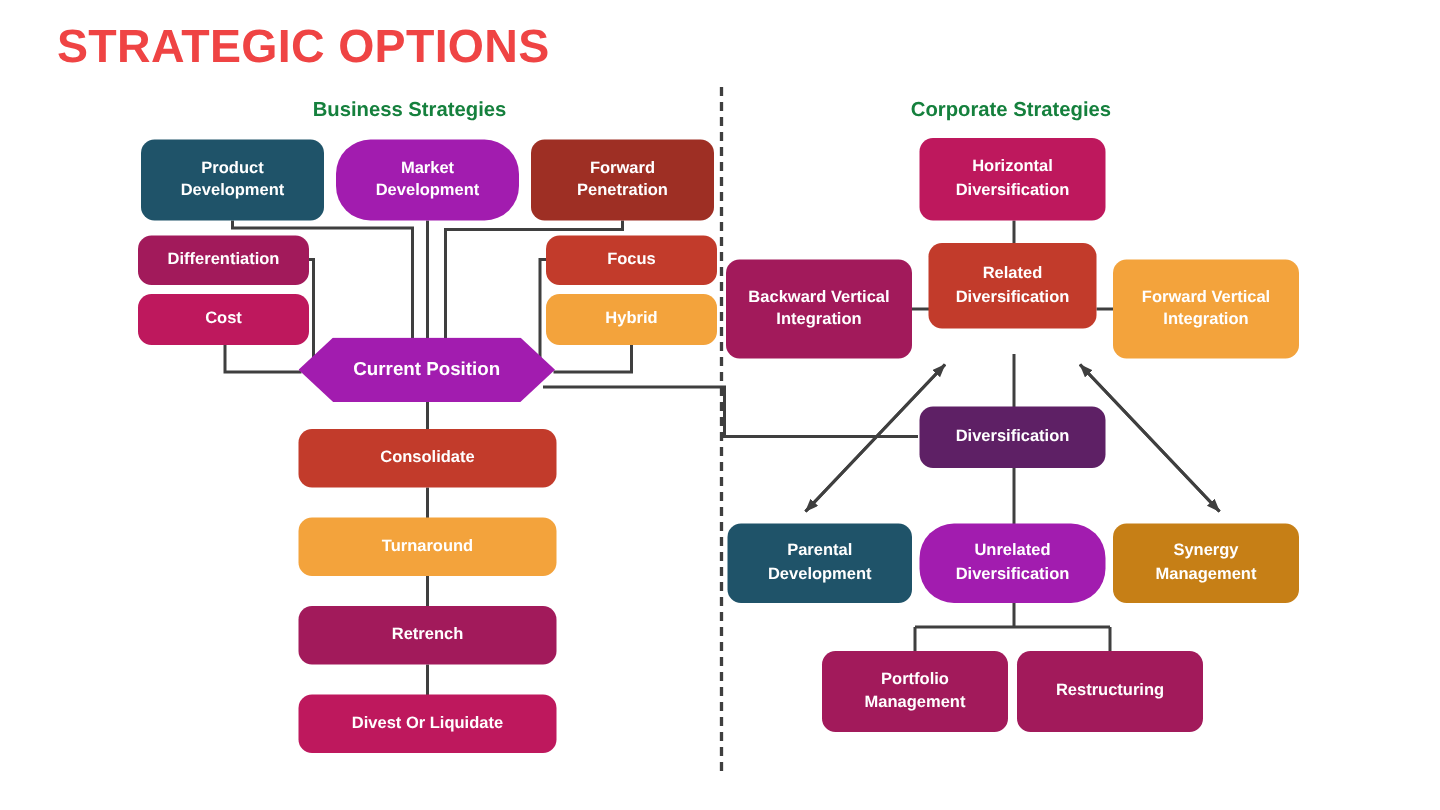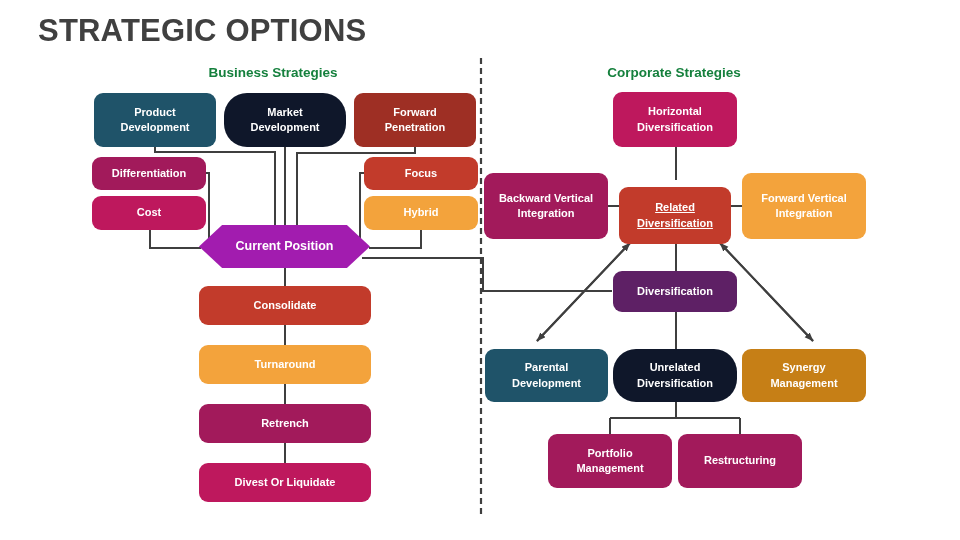--- a/index.html
+++ b/index.html
@@ -3,42 +3,42 @@
 <meta charset="utf-8">
 <style>
   html,body{margin:0;padding:0;background:#ffffff;}
   #slide{
     position:relative;width:960px;height:540px;background:#ffffff;overflow:hidden;
     font-family:"Liberation Sans","DejaVu Sans",sans-serif;
   }
   #connectors{position:absolute;left:0;top:0;width:960px;height:540px;}
   .title{
     position:absolute;left:38px;top:13px;font-size:31px;font-weight:800;
-    color:#404040;letter-spacing:0.2px;
+    color:#ef4444;letter-spacing:0.2px;
   }
   .section-header{
     position:absolute;top:65px;font-size:13.5px;font-weight:700;color:#15803d;
     text-align:center;width:346px;
   }
   .hdr-business{left:100px;}
   .hdr-corporate{left:501px;}
   .node{
     position:absolute;display:flex;align-items:center;justify-content:center;
     text-align:center;color:#ffffff;font-weight:700;font-size:11px;line-height:1.4;
     border-radius:9px;padding:2px 10px;box-sizing:border-box;
   }
   .hexagon{
     border-radius:0;
     clip-path:polygon(0 50%,13.5% 0,86.5% 0,100% 50%,86.5% 100%,13.5% 100%);
     font-size:12.5px;
   }
   
   .c-dark-teal{background:#1F5369;}
   .c-teal{background:#be185d;}
-  .c-maroon{background:#0f172a;border-radius:23px;}
+  .c-maroon{background:#a21caf;border-radius:23px;}
   .c-brick{background:#9E2F24;}
   .c-magenta{background:#A21A5B;}
   .c-red{background:#C23B2B;text-align:center;}
   .c-orange{background:#F3A33C;}
   .c-dark-purple{background:#a21caf;}
   .c-purple{background:#5E2065;}
   .c-gold{background:#C67F16;}
   
   .n-product{left:94px;top:93px;width:122px;height:54px;}
   .n-mktdev{left:224px;top:93px;width:122px;height:54px;}
@@ -47,21 +47,21 @@
   .n-cost{left:92px;top:196px;width:114px;height:34px;}
   .n-focus{left:364px;top:157px;width:114px;height:33px;}
   .n-hybrid{left:364px;top:196px;width:114px;height:34px;}
   .n-current{left:199px;top:225px;width:171px;height:43px;}
   .n-consolidate{left:199px;top:286px;width:172px;height:39px;}
   .n-turnaround{left:199px;top:345px;width:172px;height:39px;}
   .n-retrench{left:199px;top:404px;width:172px;height:39px;}
   .n-divest{left:199px;top:463px;width:172px;height:39px;}
   .n-horizdiv{left:613px;top:92px;width:124px;height:55px;}
   .n-bvi{left:484px;top:173px;width:124px;height:66px;}
-  .n-reldiv{left:619px;top:187px;width:112px;height:57px;text-decoration:underline;}
+  .n-reldiv{left:619px;top:162px;width:112px;height:57px;}
   .n-fvi{left:742px;top:173px;width:124px;height:66px;}
   .n-div{left:613px;top:271px;width:124px;height:41px;}
   .n-parental{left:485px;top:349px;width:123px;height:53px;}
   .n-unrel{left:613px;top:349px;width:124px;height:53px;}
   .n-synergy{left:742px;top:349px;width:124px;height:53px;}
   .n-portfolio{left:548px;top:434px;width:124px;height:54px;}
   .n-restruct{left:678px;top:434px;width:124px;height:54px;}
 </style>
 </head>
 <body>

